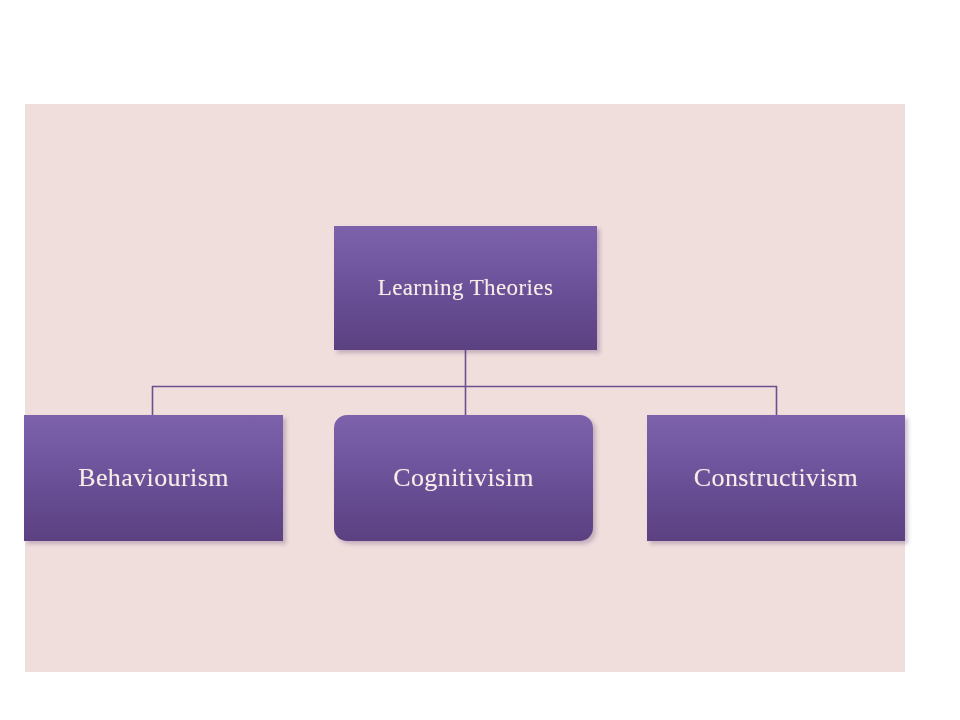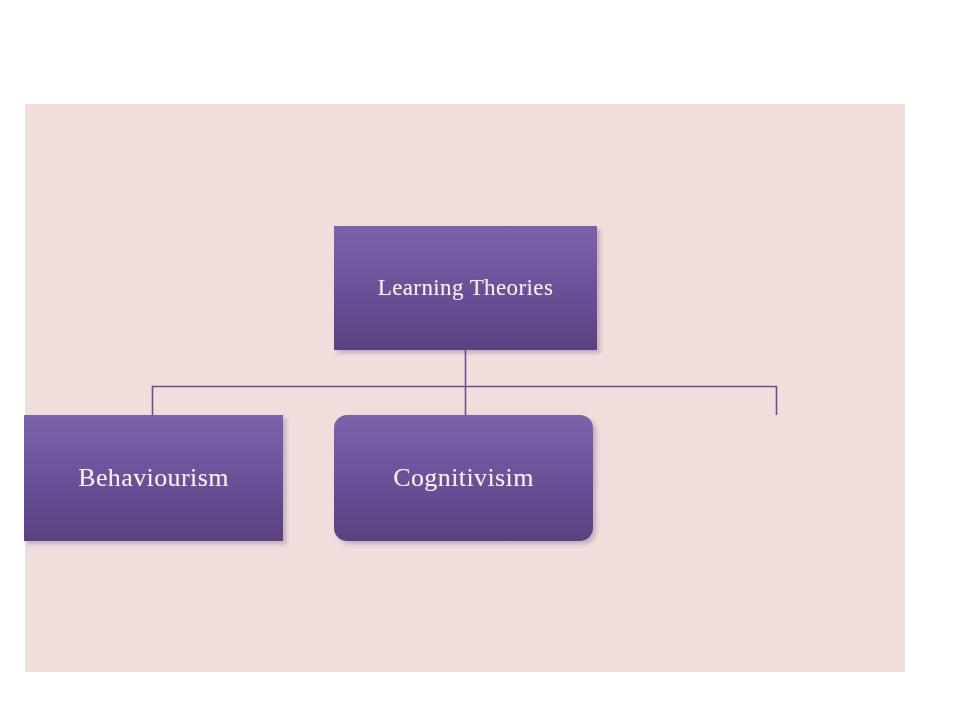--- a/index.html
+++ b/index.html
@@ -135,15 +135,18 @@
     </div>
 
     <div class="node" id="node-behaviourism">
       <span class="node-label">Behaviourism</span>
     </div>
 
     <div class="node" id="node-cognitivisim">
       <span class="node-label">Cognitivisim</span>
     </div>
 
+    <div class="node" id="node-constructivism">
+      <span class="node-label">Constructivism</span>
+    </div>
 
   </div>
 </div>
 
 </body></html>

